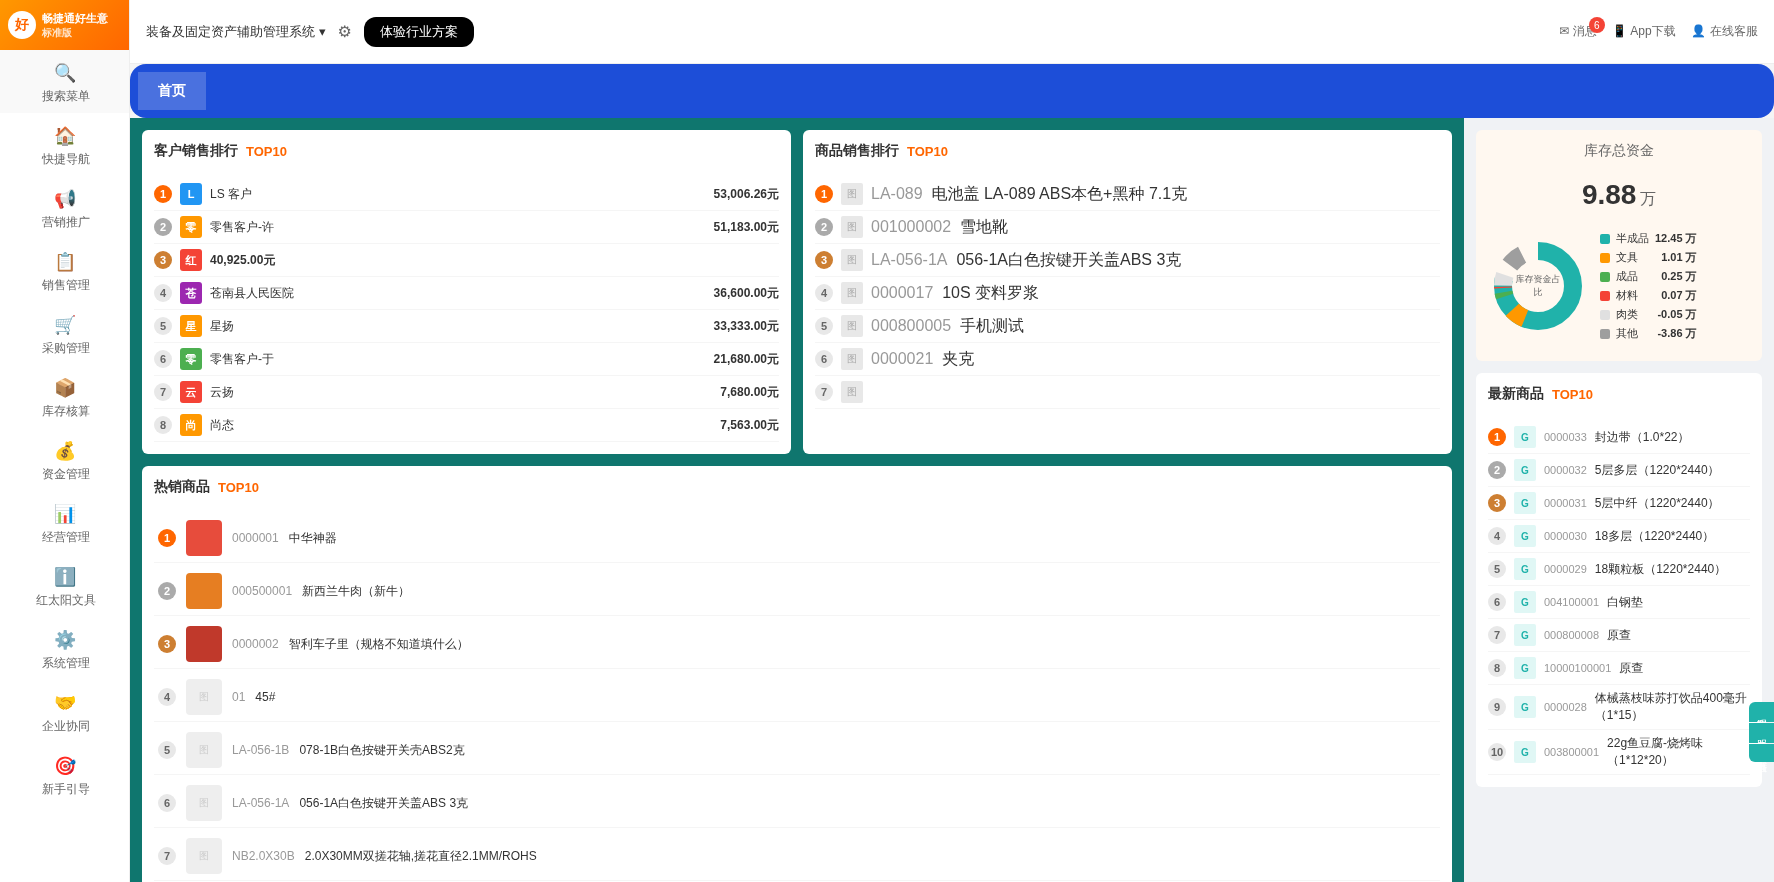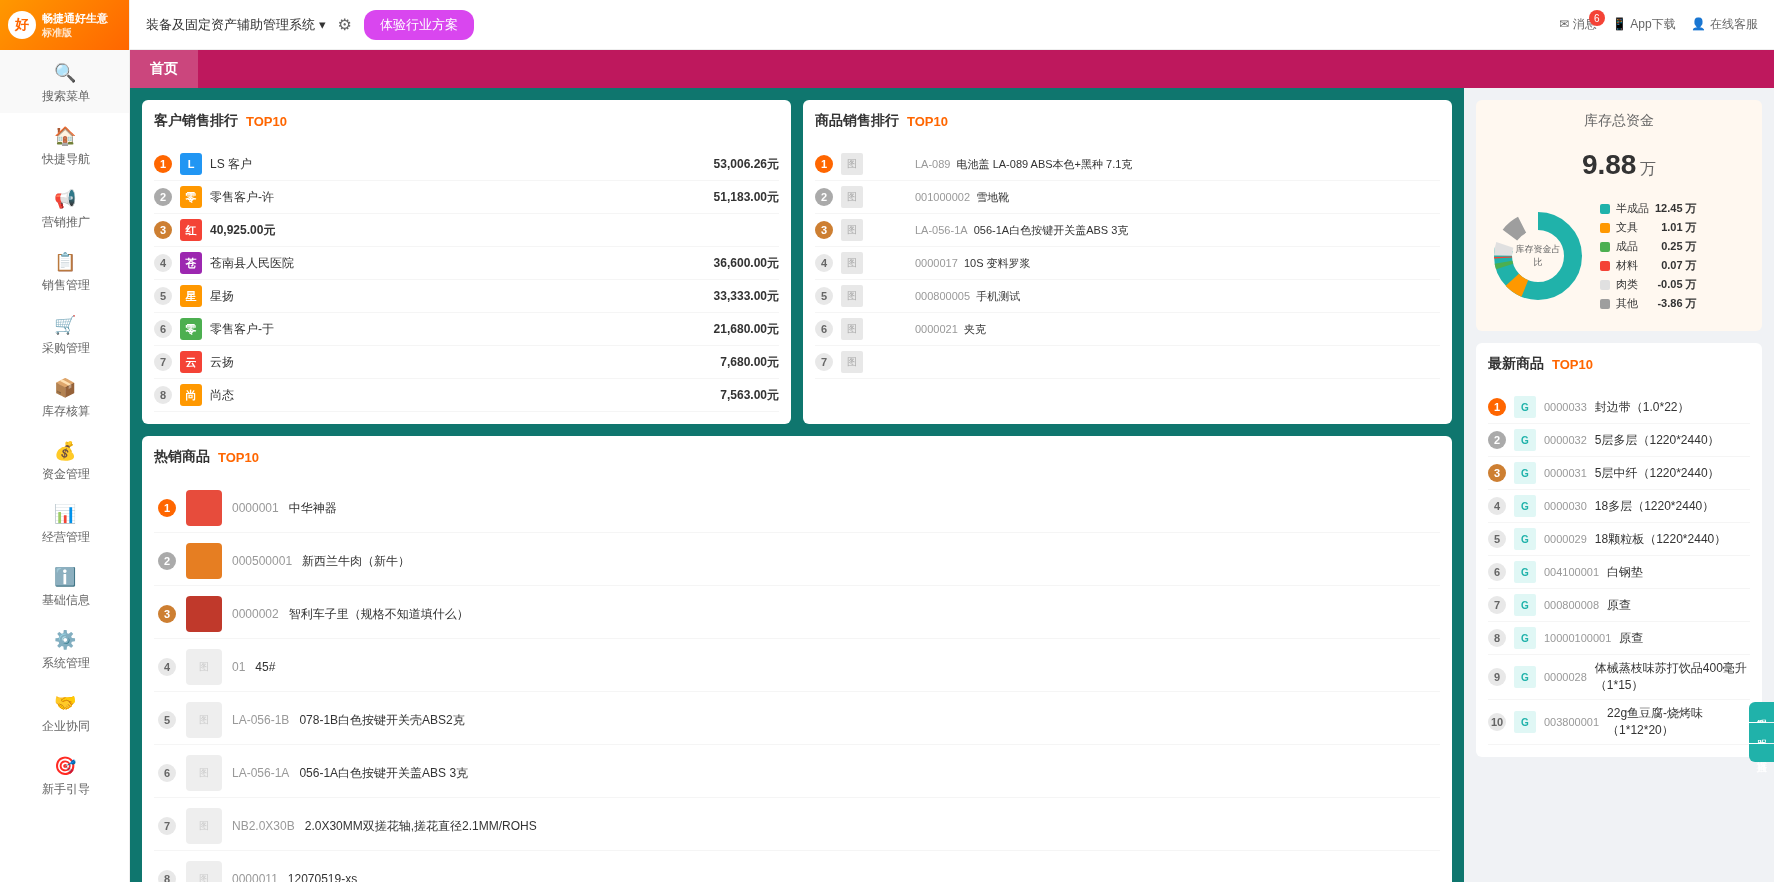--- a/index.html
+++ b/index.html
@@ -54,38 +54,38 @@
 
     
     .main-area {
       flex: 1;
       display: flex;
       flex-direction: column;
       overflow: hidden;
     }
     .topbar {
       background: #fff;
-      height: 50px;
+      height: 64px;
       display: flex;
       align-items: center;
       padding: 0 16px;
       gap: 12px;
       border-bottom: 1px solid #eee;
     }
     .topbar-select {
       display: flex;
       align-items: center;
       gap: 4px;
       color: #333;
       font-size: 13px;
       cursor: pointer;
     }
     .topbar-gear { color: #666; cursor: pointer; font-size: 16px; }
     .btn-trial {
-      background: #d946ef;
+      background: #000000;
       color: #fff;
       border: none;
       padding: 6px 16px;
       border-radius: 12px;
       cursor: pointer;
       font-size: 13px;
     }
     .topbar-right {
       display: flex;
       align-items: center;
@@ -103,23 +103,24 @@
       border-radius: 50%;
       width: 16px; height: 16px;
       font-size: 10px;
       display: flex; align-items: center; justify-content: center;
       position: absolute;
       top: -6px; right: -8px;
     }
 
     
     .nav-tabs {
-      background: #be185d;
-      display: flex;
-      padding: 0;
+      background: #1d4ed8;
+      display: flex;
+      padding: 8px;
+      border-radius: 16px;
     }
     .nav-tab {
       padding: 10px 20px;
       color: #fff;
       cursor: pointer;
       font-size: 14px;
     }
     .nav-tab.active {
       background: rgba(255,255,255,0.2);
       font-weight: bold;
@@ -212,21 +213,21 @@
     .rank-amount { color: #333; font-weight: bold; }
     .prod-img {
       width: 22px; height: 22px;
       background: #e8e8e8;
       border-radius: 2px;
       display: flex; align-items: center; justify-content: center;
       font-size: 10px;
       color: #aaa;
       flex-shrink: 0;
     }
-    .prod-info { flex: 1; color: #333; font-size: 11px; margin-left: 44px; }
+    .prod-info { flex: 1; color: #333; font-size: 16px; }
     .prod-code { color: #999; }
 
     
     .hot-products-grid {
       display: flex;
       flex-direction: column;
       gap: 4px;
     }
     .hot-item {
       display: flex;
@@ -381,21 +382,21 @@
   <div class="sidebar-item">
     <span class="si-icon">💰</span>
     <span>资金管理</span>
   </div>
   <div class="sidebar-item">
     <span class="si-icon">📊</span>
     <span>经营管理</span>
   </div>
   <div class="sidebar-item">
     <span class="si-icon">ℹ️</span>
-    <span>基础信息</span>
+    <span>红太阳文具</span>
   </div>
   <div class="sidebar-item">
     <span class="si-icon">⚙️</span>
     <span>系统管理</span>
   </div>
   <div class="sidebar-item">
     <span class="si-icon">🤝</span>
     <span>企业协同</span>
   </div>
   <div class="sidebar-item">

